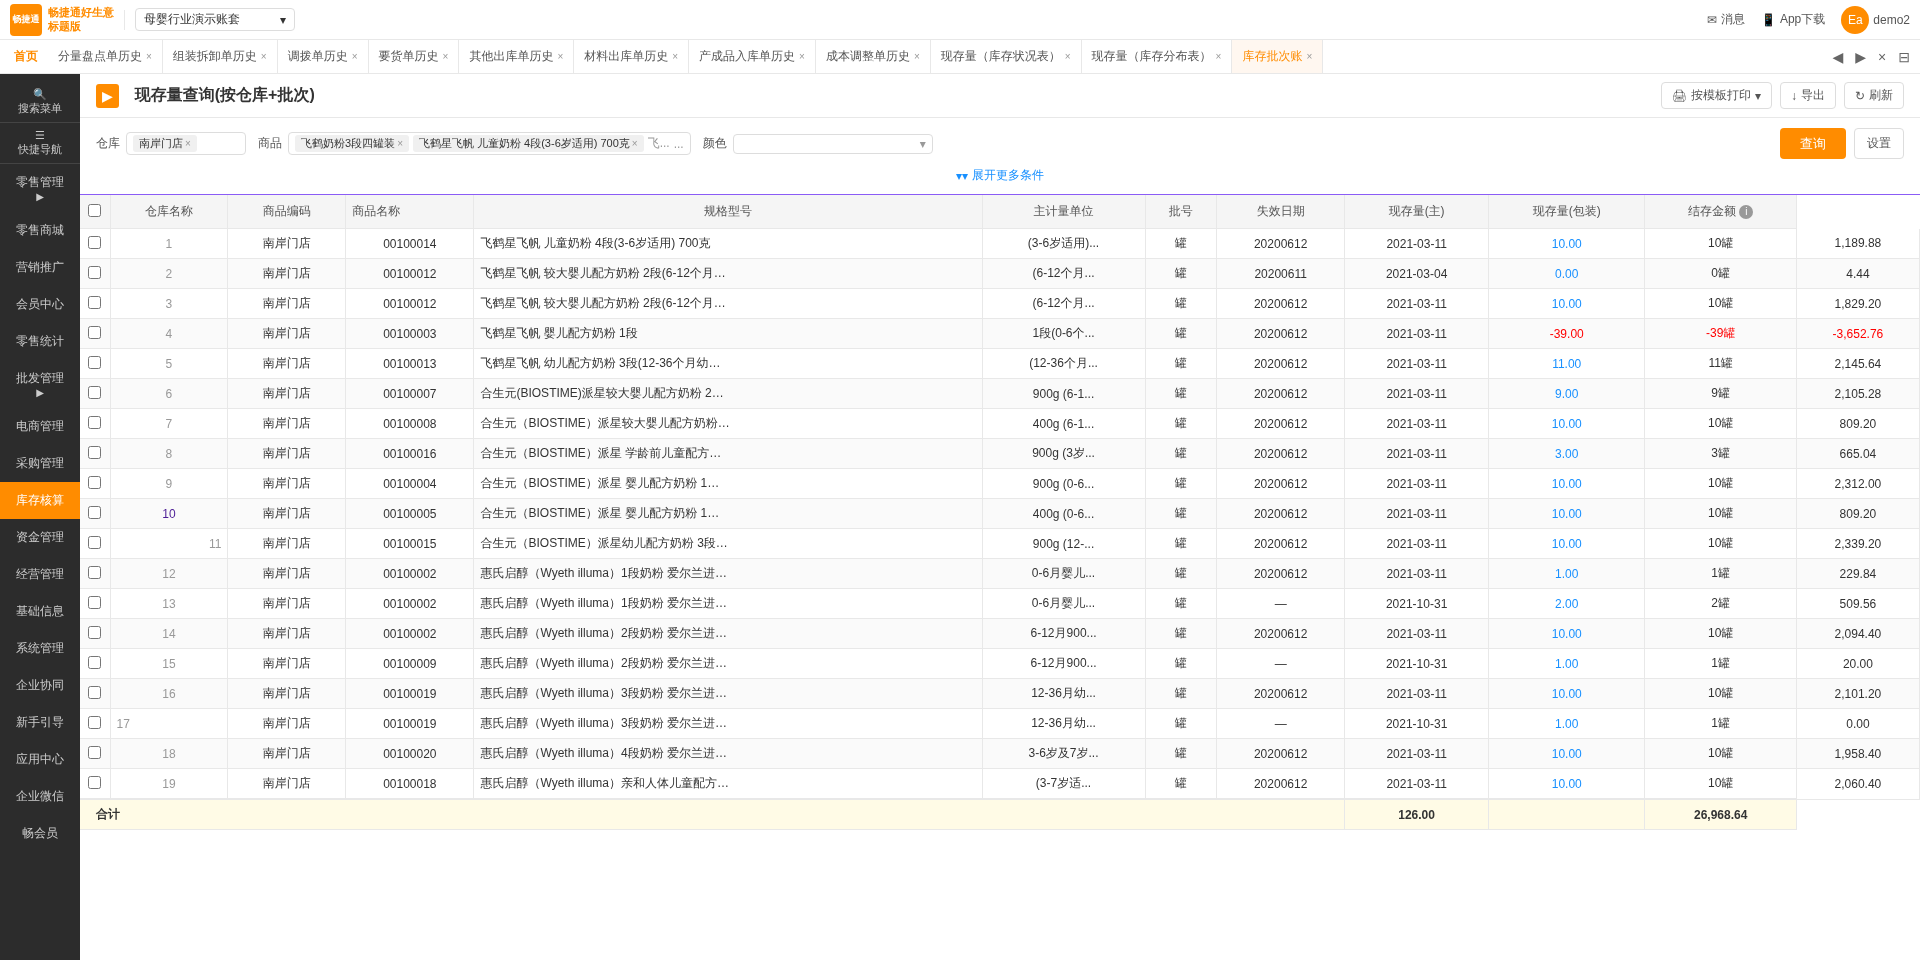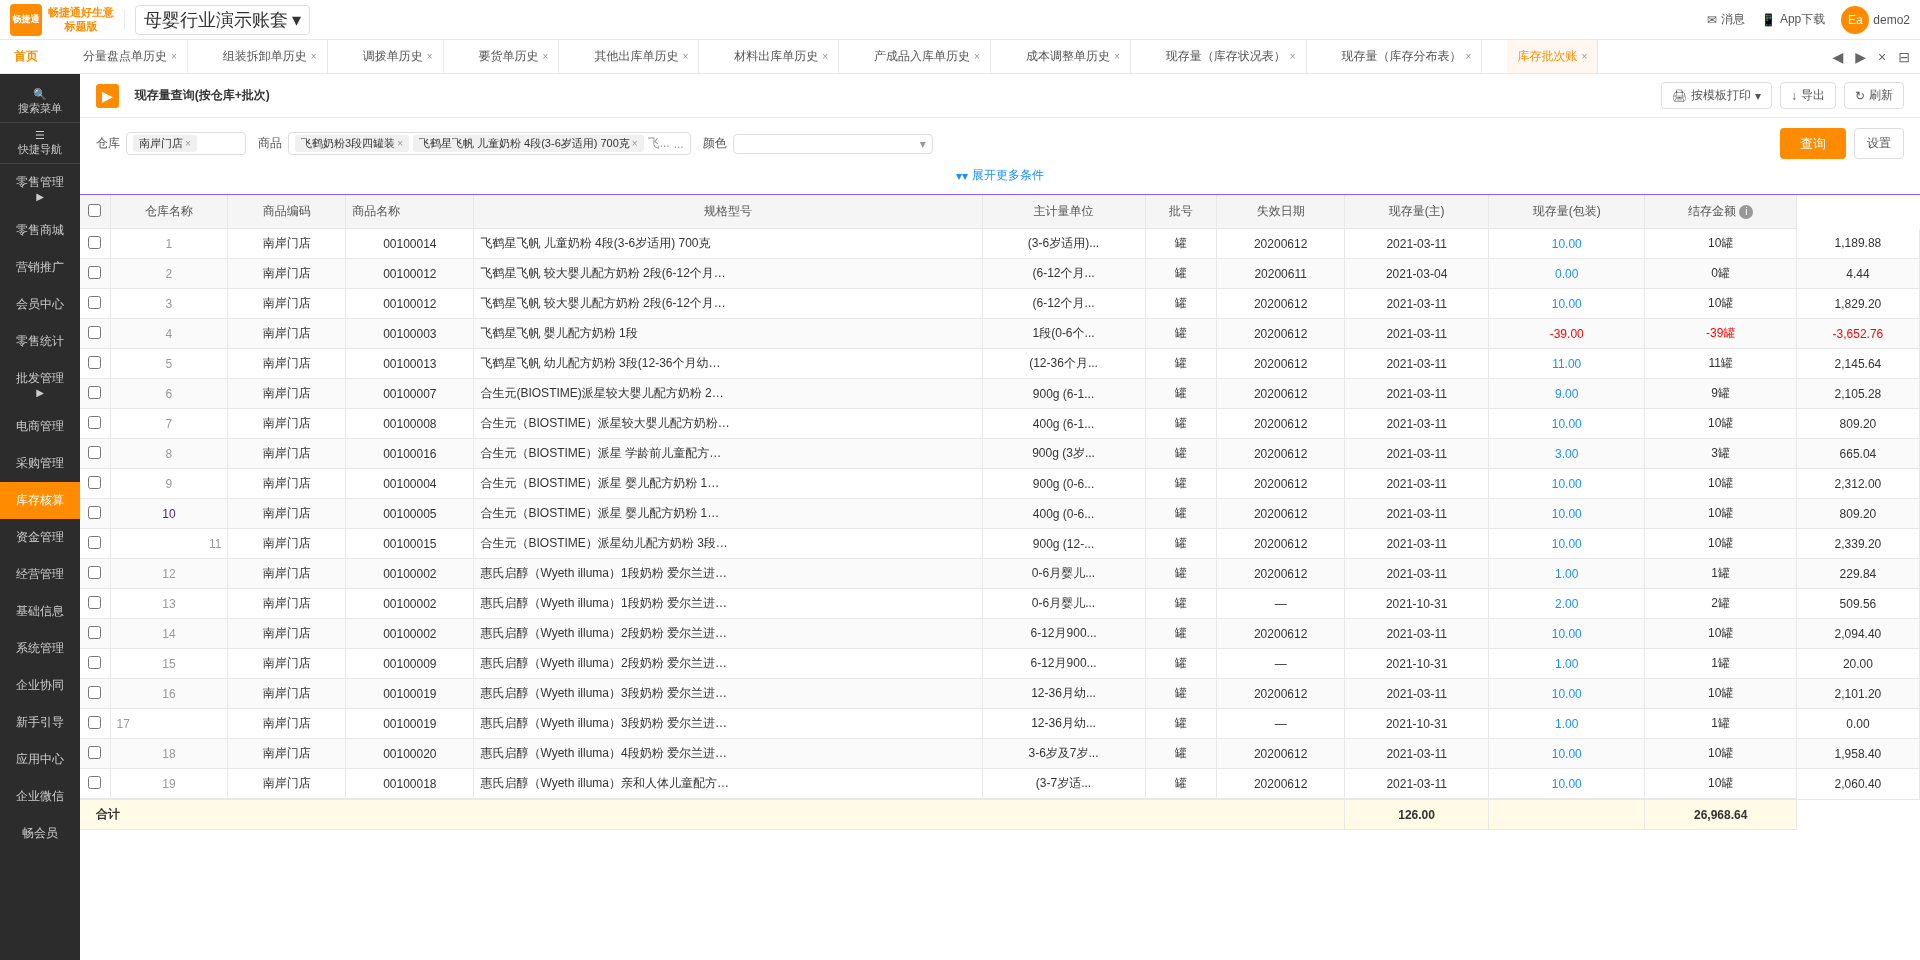--- a/index.html
+++ b/index.html
@@ -1,33 +1,33 @@
 <!DOCTYPE html>
 <html><head>
   <meta charset="utf-8">
   <style>
     * { box-sizing: border-box; margin: 0; padding: 0; }
     body { font-family: 'Microsoft YaHei', Arial, sans-serif; font-size: 12px; background: #f5f5f5; color: #333; overflow: hidden; }
 
     
     .top-bar {
       display: flex; align-items: center; height: 40px; background: #fff;
-      border-bottom: 1px solid #e8e8e8; padding: 0 10px; gap: 10px; text-align: center;
+      border-bottom: 1px solid #e8e8e8; padding: 0 10px; gap: 10px;
     }
     .logo-area { display: flex; align-items: center; gap: 6px; min-width: 80px; }
     .logo-icon { width: 32px; height: 32px; background: #ff8c00; border-radius: 4px; display: flex; align-items: center; justify-content: center; color: #fff; font-size: 10px; font-weight: bold; }
     .logo-text { font-size: 11px; color: #ff8c00; font-weight: bold; line-height: 1.2; }
-    .company-selector { display: flex; align-items: center; gap: 4px; border: 1px solid #ddd; border-radius: 4px; padding: 2px 8px; cursor: pointer; font-size: 18px; color: #333; min-width: 160px; }
+    .company-selector { display: flex; align-items: center; gap: 4px; border: 1px solid #ddd; border-radius: 4px; padding: 2px 8px; cursor: pointer; font-size: 12px; color: #333; min-width: 160px; }
     .top-right { margin-left: auto; display: flex; align-items: center; gap: 16px; }
     .top-right-item { display: flex; align-items: center; gap: 4px; cursor: pointer; color: #555; font-size: 12px; }
 
     
     .tab-bar {
       display: flex; align-items: center; background: #fff; border-bottom: 1px solid #e8e8e8;
-      height: 34px; overflow: hidden; padding: 0 4px; gap: 25px;
+      height: 34px; overflow: hidden; padding: 0 4px;
     }
     .tab-item {
       display: flex; align-items: center; gap: 4px; padding: 0 10px; height: 34px;
       cursor: pointer; white-space: nowrap; font-size: 12px; color: #555;
       border-right: 1px solid #e8e8e8; position: relative;
     }
     .tab-item.active { color: #ff8c00; background: #fff7f0; }
     .tab-item .tab-close { color: #999; font-size: 10px; cursor: pointer; }
     .tab-home { color: #ff8c00; font-weight: bold; padding: 0 10px; }
     .tab-nav-btn { padding: 0 6px; cursor: pointer; color: #666; font-size: 14px; }
@@ -49,21 +49,21 @@
     .sidebar-item.active { background: #ff8c00; color: #fff; }
 
     
     .content-area { flex: 1; display: flex; flex-direction: column; overflow: hidden; }
 
     
     .page-header {
       background: #fff; padding: 8px 16px; display: flex; align-items: center;
       justify-content: space-between; border-bottom: 1px solid #e8e8e8;
     }
-    .page-title { font-size: 12px; font-weight: bold; color: #333; }
+    .page-title { font-size: 16px; font-weight: bold; color: #333; }
     .page-actions { display: flex; align-items: center; gap: 8px; }
     .btn-print { display: flex; align-items: center; gap: 4px; border: 1px solid #ddd; border-radius: 4px; padding: 4px 10px; cursor: pointer; color: #555; background: #fff; font-size: 12px; }
     .btn-export { display: flex; align-items: center; gap: 4px; border: 1px solid #ddd; border-radius: 4px; padding: 4px 10px; cursor: pointer; color: #555; background: #fff; font-size: 12px; }
     .btn-refresh { display: flex; align-items: center; gap: 4px; border: 1px solid #ddd; border-radius: 4px; padding: 4px 10px; cursor: pointer; color: #555; background: #fff; font-size: 12px; }
 
     
     .filter-area { background: #fff; padding: 10px 16px; border-bottom: 1px solid #8b5cf6; }
     .filter-row { display: flex; align-items: center; gap: 12px; flex-wrap: wrap; }
     .filter-item { display: flex; align-items: center; gap: 6px; }
     .filter-label { color: #555; white-space: nowrap; font-size: 12px; }

